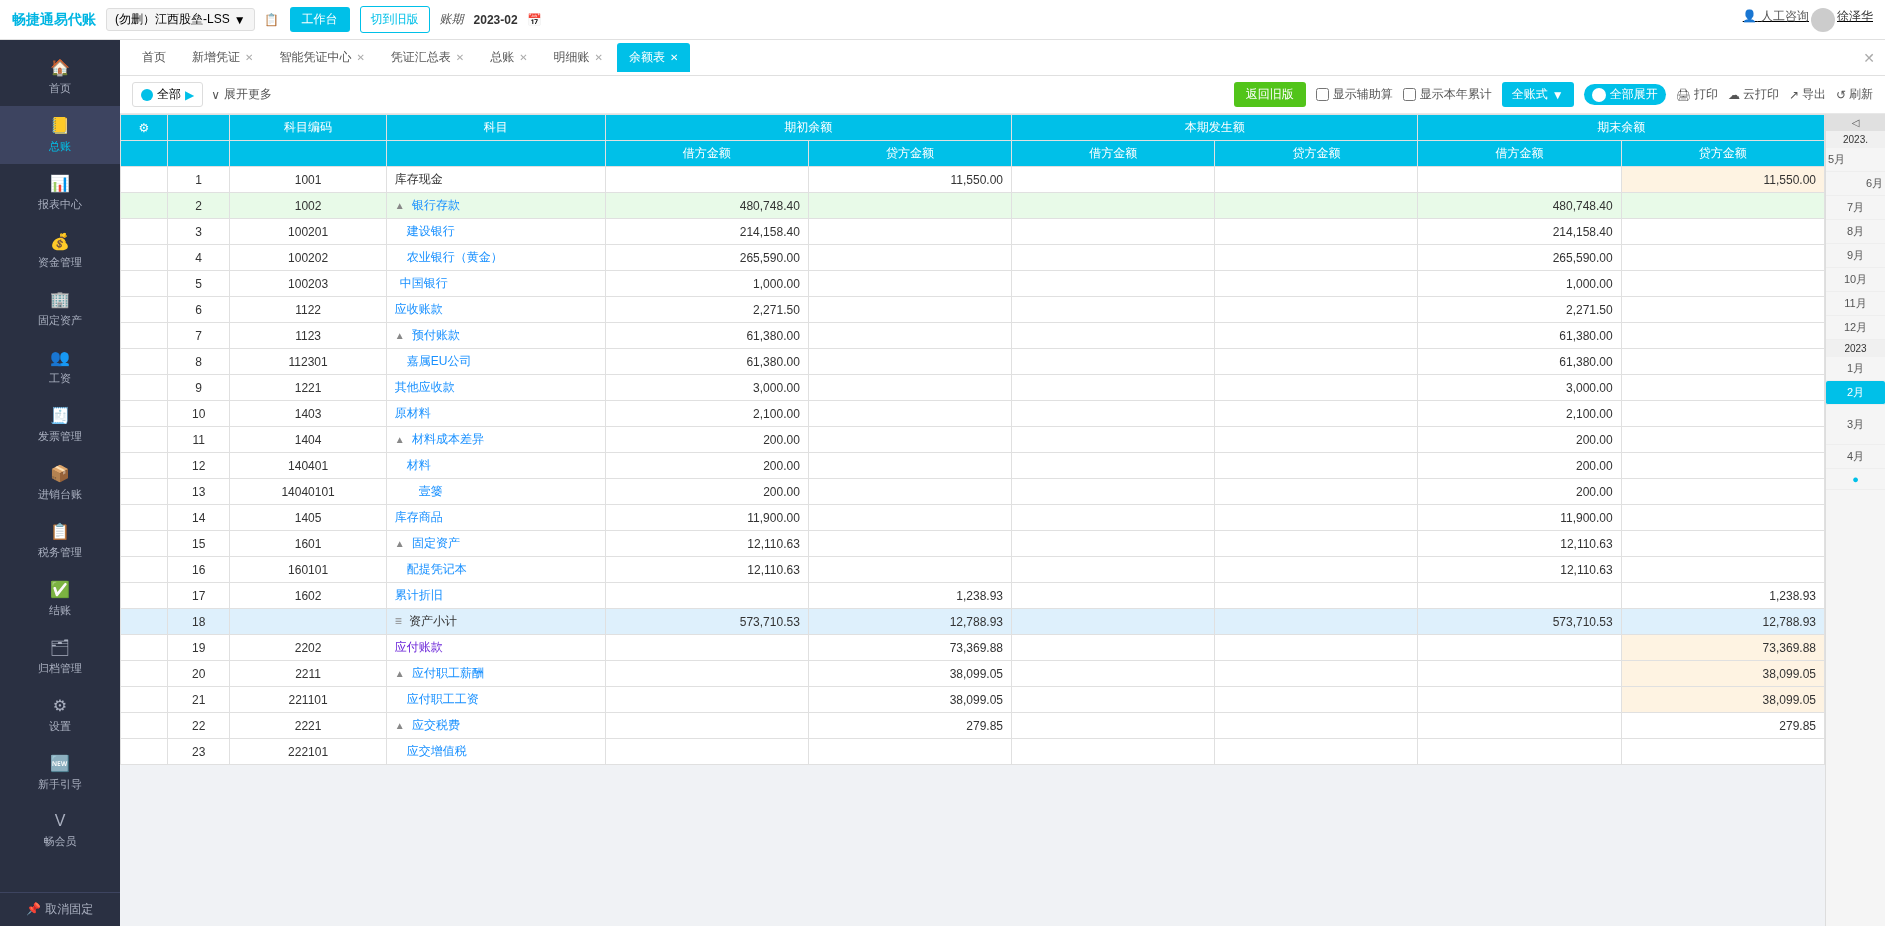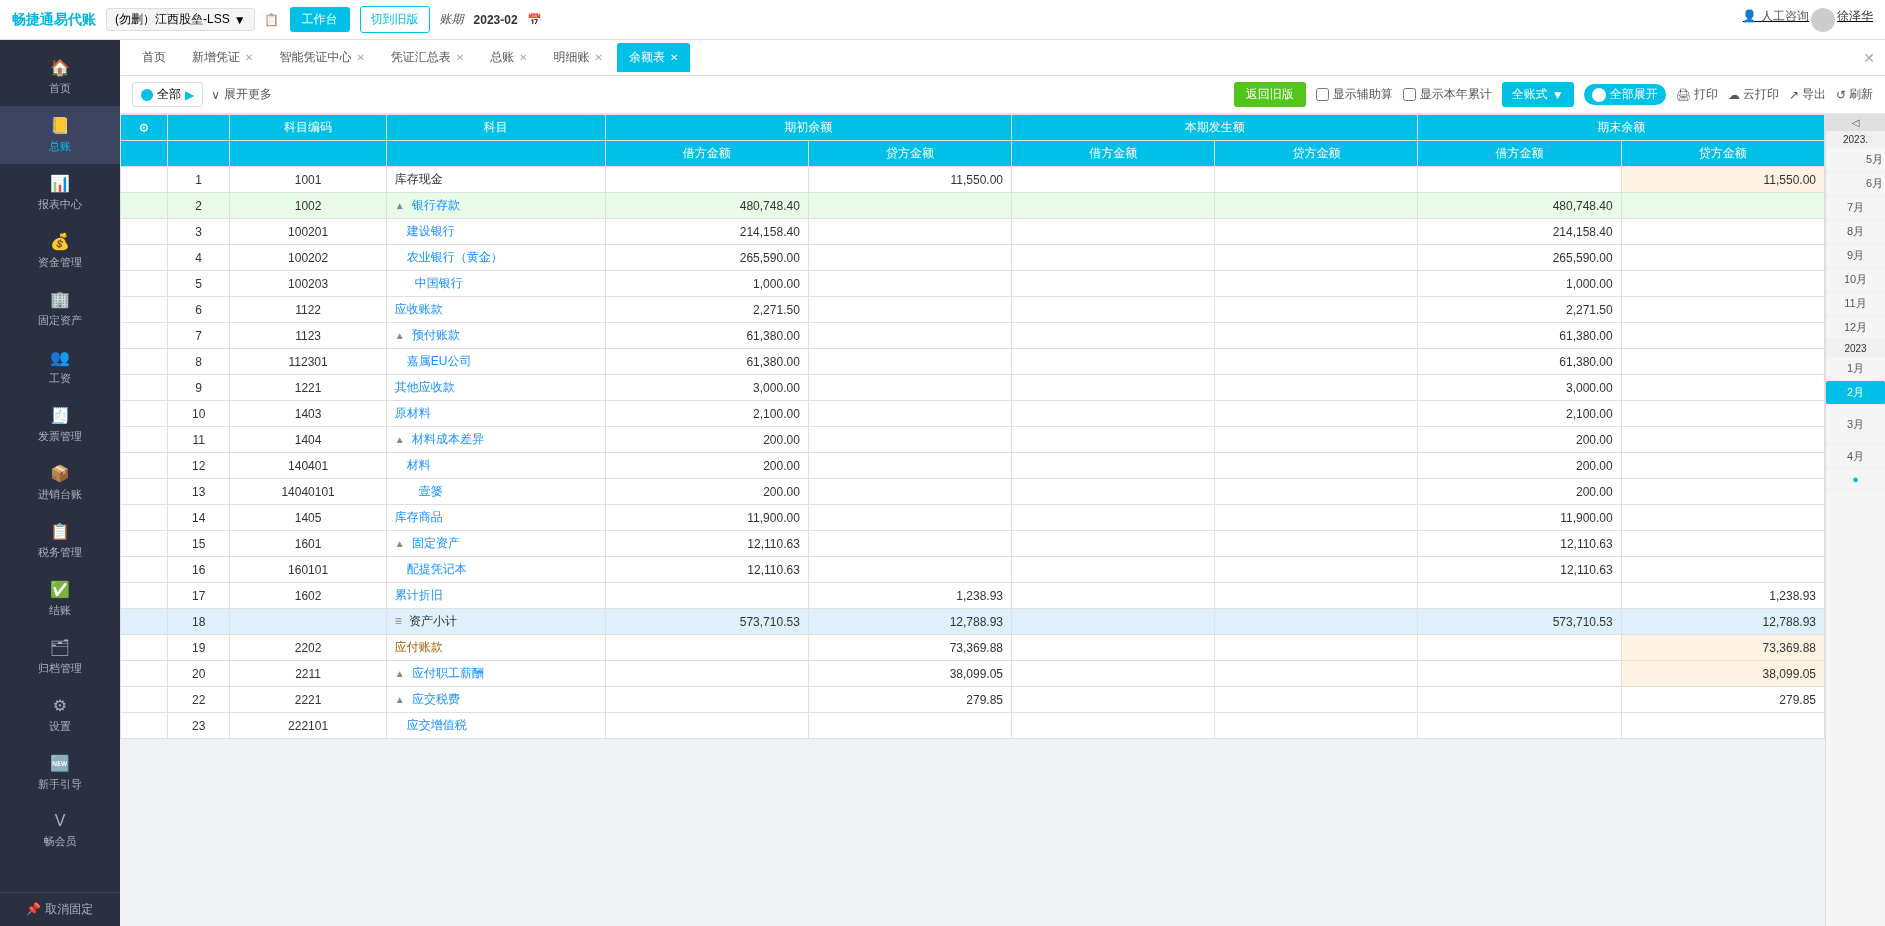--- a/index.html
+++ b/index.html
@@ -518,21 +518,21 @@
     <td class="number"></td>
     <td class="number"></td>
     <td class="number"></td>
     <td class="number">265,590.00</td>
     <td class="number" style=""></td>
   </tr>
               <tr>
     <td class="center" style="width:30px;"></td>
     <td class="center">5</td>
     <td class="center">100203</td>
-    <td style="padding-left: 28px; margin-top: 11px;">
+    <td style="padding-left: 13px; margin-top: 11px;">
       
       <a href="#" style="color:#1890ff;text-decoration:none;">中国银行</a>
     </td>
     <td class="number">1,000.00</td>
     <td class="number"></td>
     <td class="number"></td>
     <td class="number"></td>
     <td class="number">1,000.00</td>
     <td class="number" style=""></td>
   </tr>
@@ -730,36 +730,51 @@
     <td class="number"></td>
     <td class="number">573,710.53</td>
     <td class="number" style="">12,788.93</td>
   </tr>
               <tr>
     <td class="center" style="width:30px;"></td>
     <td class="center">19</td>
     <td class="center">2202</td>
     <td style="">
       
-      <a href="#" style="color:#a16207;text-decoration:none;">应付账款</a>
+      <a href="#" style="color:#6d28d9;text-decoration:none;">应付账款</a>
     </td>
     <td class="number"></td>
     <td class="number">73,369.88</td>
     <td class="number"></td>
     <td class="number"></td>
     <td class="number"></td>
     <td class="number" style="background:#fef3e2;">73,369.88</td>
   </tr>
               <tr>
     <td class="center" style="width:30px;"></td>
     <td class="center">20</td>
     <td class="center">2211</td>
     <td style="">
       <span style="color:#888;font-size:10px;margin-right:4px;">▲</span>
       <a href="#" style="color:#1890ff;text-decoration:none;">应付职工薪酬</a>
+    </td>
+    <td class="number"></td>
+    <td class="number">38,099.05</td>
+    <td class="number"></td>
+    <td class="number"></td>
+    <td class="number"></td>
+    <td class="number" style="background:#fef3e2;">38,099.05</td>
+  </tr>
+              <tr>
+    <td class="center" style="width:30px;"></td>
+    <td class="center">21</td>
+    <td class="center">221101</td>
+    <td style="padding-left: 20px;">
+      
+      <a href="#" style="color:#1890ff;text-decoration:none;">应付职工工资</a>
     </td>
     <td class="number"></td>
     <td class="number">38,099.05</td>
     <td class="number"></td>
     <td class="number"></td>
     <td class="number"></td>
     <td class="number" style="background:#fef3e2;">38,099.05</td>
   </tr>
               <tr>
     <td class="center" style="width:30px;"></td>
@@ -791,21 +806,21 @@
     <td class="number"></td>
     <td class="number" style=""></td>
   </tr>
             </tbody>
         </table>
       </div>
 
       <div class="side-panel">
         <div style="background:#e0e0e0;padding:3px;text-align:center;font-size:10px;color:#555;cursor:pointer;">◁</div>
         <div style="padding:3px;text-align:center;font-size:10px;color:#333;background:#f0f0f0;">2023.</div>
-        <div style="padding:4px 2px;text-align:right;font-size:11px;color:#555;border-bottom:1px solid #eee;cursor:pointer;">5月</div>
+        <div style="padding:4px 2px;text-align:left;font-size:11px;color:#555;border-bottom:1px solid #eee;cursor:pointer;">5月</div>
         <div style="padding:4px 2px;text-align:right;font-size:11px;color:#555;border-bottom:1px solid #eee;cursor:pointer;">6月</div>
         <div style="padding:4px 2px;text-align:center;font-size:11px;color:#555;border-bottom:1px solid #eee;cursor:pointer;">7月</div>
         <div style="padding:4px 2px;text-align:center;font-size:11px;color:#555;border-bottom:1px solid #eee;cursor:pointer;">8月</div>
         <div style="padding:4px 2px;text-align:center;font-size:11px;color:#555;border-bottom:1px solid #eee;cursor:pointer;">9月</div>
         <div style="padding:4px 2px;text-align:center;font-size:11px;color:#555;border-bottom:1px solid #eee;cursor:pointer;">10月</div>
         <div style="padding:4px 2px;text-align:center;font-size:11px;color:#555;border-bottom:1px solid #eee;cursor:pointer;">11月</div>
         <div style="padding:4px 2px;text-align:center;font-size:11px;color:#555;border-bottom:1px solid #eee;cursor:pointer;">12月</div>
         <div style="padding:3px;text-align:center;font-size:10px;color:#333;background:#f0f0f0;">2023</div>
         <div style="padding:4px 2px;text-align:center;font-size:11px;color:#555;border-bottom:1px solid #eee;cursor:pointer;">1月</div>
         <div style="padding:4px 2px;text-align:center;font-size:11px;color:#fff;background:#00c0e8;border-bottom:1px solid #eee;cursor:pointer;border-radius:2px;">2月</div>

